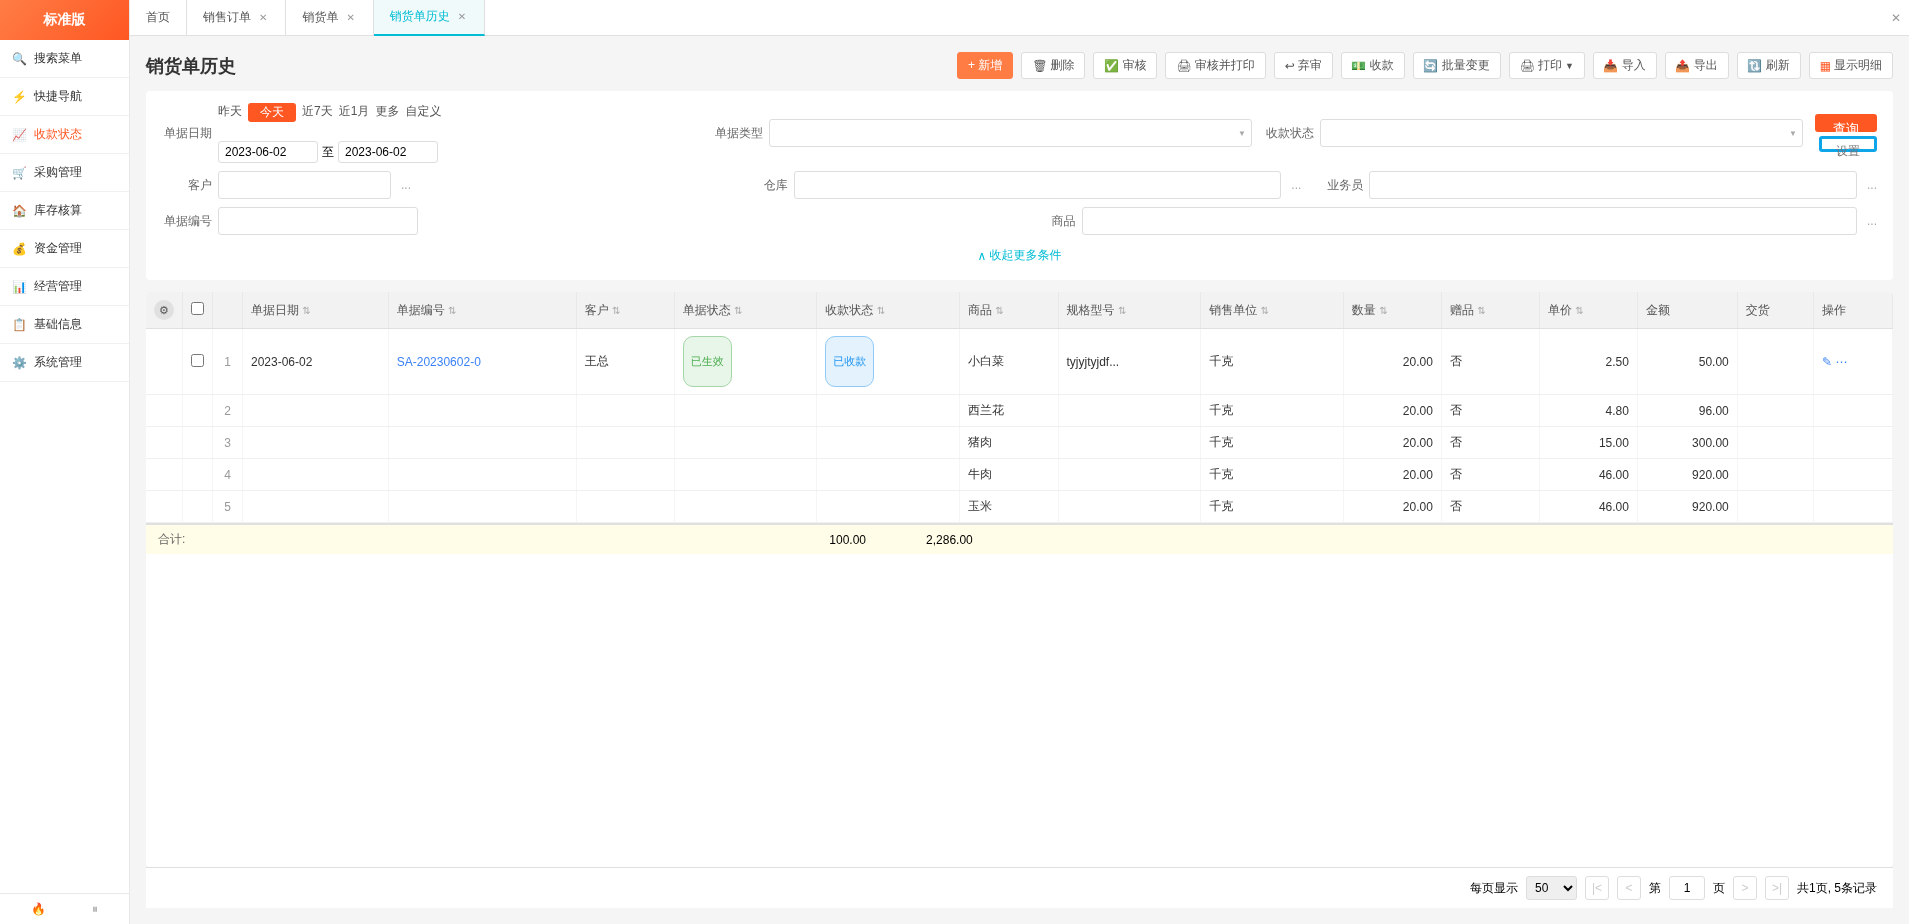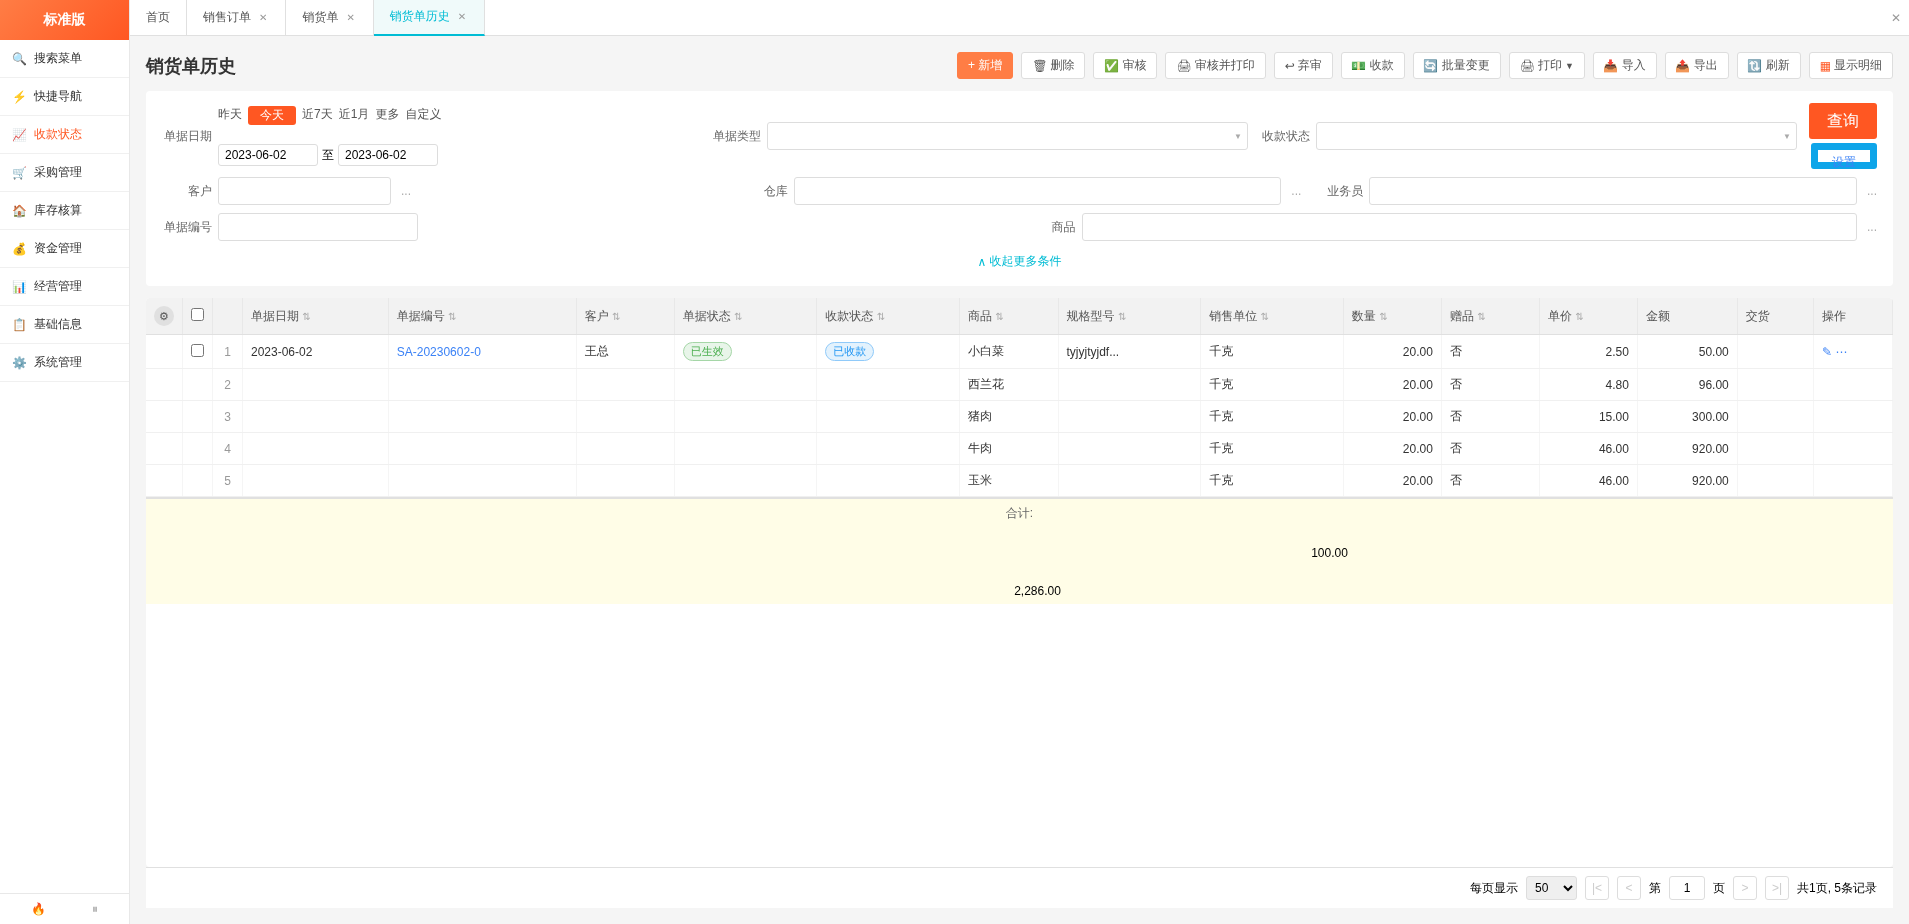--- a/index.html
+++ b/index.html
@@ -249,38 +249,37 @@
     th .sort-icon { color: #aaa; font-size: 10px; cursor: pointer; }
     td {
       padding: 7px 8px;
       border-bottom: 1px solid #f0f0f0;
       border-right: 1px solid #f5f5f5;
       color: #333;
       font-size: 12px;
     }
     .badge {
       display: inline-block;
-      padding: 1px 7px;
+      padding: 17px 7px;
       border-radius: 10px;
       font-size: 11px;
     }
     .badge-green { background: #e8f5e9; color: #4caf50; border: 1px solid #a5d6a7; }
     .badge-blue { background: #e3f2fd; color: #2196f3; border: 1px solid #90caf9; }
     .action-link { color: #3b82f6; cursor: pointer; font-size: 12px; }
 
     
     .table-footer {
       background: #fffde7;
       border-top: 2px solid #e0e0e0;
       display: flex;
       align-items: center;
       padding: 6px 12px;
       gap: 24px;
       font-size: 12px;
-      flex-direction: column;
     }
     .table-footer .total-label { color: #666; }
 
     
     .pagination {
       background: #fff;
       border-top: 1px solid #e0e0e0;
       padding: 8px 16px;
       display: flex;
       align-items: center;
@@ -334,33 +333,33 @@
 
     .row-num { color: #999; text-align: center; }
     .checkbox-cell { text-align: center; }
 
     .btn-query {
       background: #ff5722;
       color: white;
       border: none;
       border-radius: 3px;
       padding: 6px 18px;
-      font-size: 16px;
-      cursor: pointer;
-      height: 36px;
+      font-size: 13px;
+      cursor: pointer;
+      height: 18px;
     }
     .btn-settings {
       background: #fff;
-      color: #3b82f6;
-      border: 7px solid #0ea5e9;
+      color: #737373;
+      border: 3px solid #0ea5e9;
       border-radius: 3px;
       padding: 4px 14px;
       font-size: 12px;
       cursor: pointer;
-      height: 26px;
+      height: 16px;
     }
     .query-btns {
       display: flex;
       flex-direction: column;
       gap: 4px;
       align-items: flex-end;
     }
 
     .settings-icon-circle {
       width: 20px;

